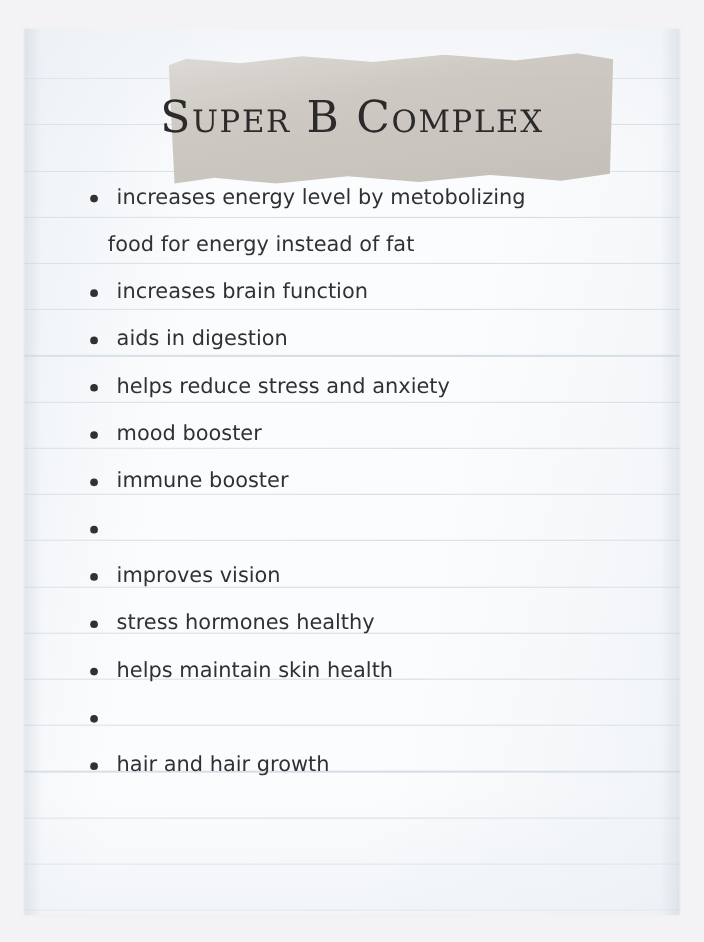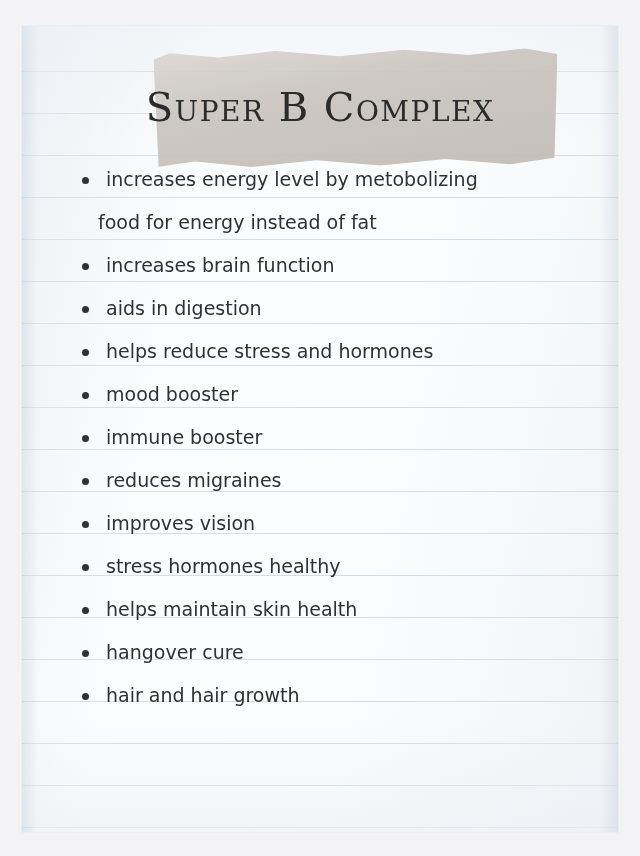--- a/index.html
+++ b/index.html
@@ -159,27 +159,27 @@
       <div class="tape-sheen"></div>
     </div>
 
     <div class="title">Super B Complex</div>
 
     <ul class="list">
         <li class="item"><span class="bullet"></span><span>increases energy level by metobolizing</span></li>
         <li class="item cont"><span>food for energy instead of fat</span></li>
         <li class="item"><span class="bullet"></span><span>increases brain function</span></li>
         <li class="item"><span class="bullet"></span><span>aids in digestion</span></li>
-        <li class="item"><span class="bullet"></span><span> helps reduce stress and hormones</span></li>
+        <li class="item"><span class="bullet"></span><span> helps reduce stress and anxiety</span></li>
         <li class="item"><span class="bullet"></span><span>mood booster</span></li>
         <li class="item"><span class="bullet"></span><span>immune booster</span></li>
-        <li class="item"><span class="bullet"></span><span>reduces migraines</span></li>
+        <li class="item"><span class="bullet"></span></li>
         <li class="item"><span class="bullet"></span><span>improves vision</span></li>
         <li class="item"><span class="bullet"></span><span>stress hormones healthy</span></li>
         <li class="item"><span class="bullet"></span><span>helps maintain skin health</span></li>
-        <li class="item"><span class="bullet"></span><span>hangover cure</span></li>
+        <li class="item"><span class="bullet"></span></li>
         <li class="item"><span class="bullet"></span><span>hair and hair growth</span></li>
       </ul>
 
     <div class="edge-left"></div>
     <div class="edge-right"></div>
   </div>
 </div>
 
 </body></html>

